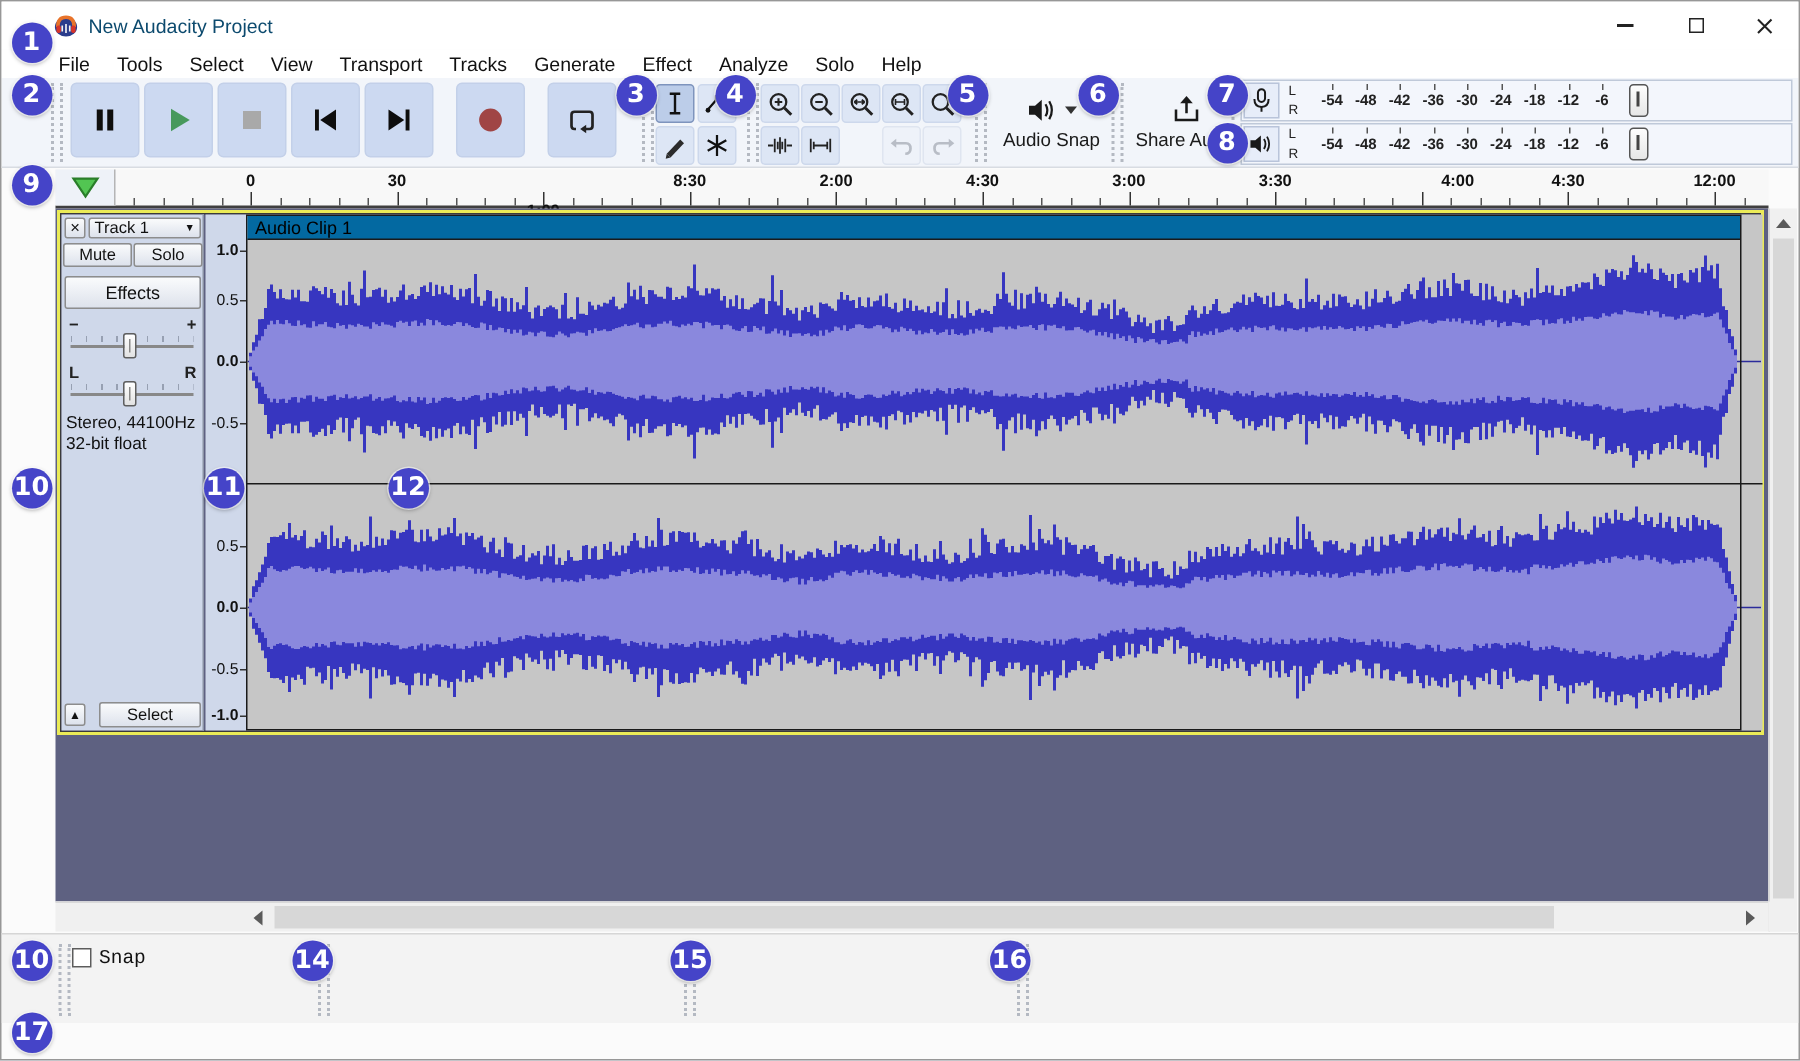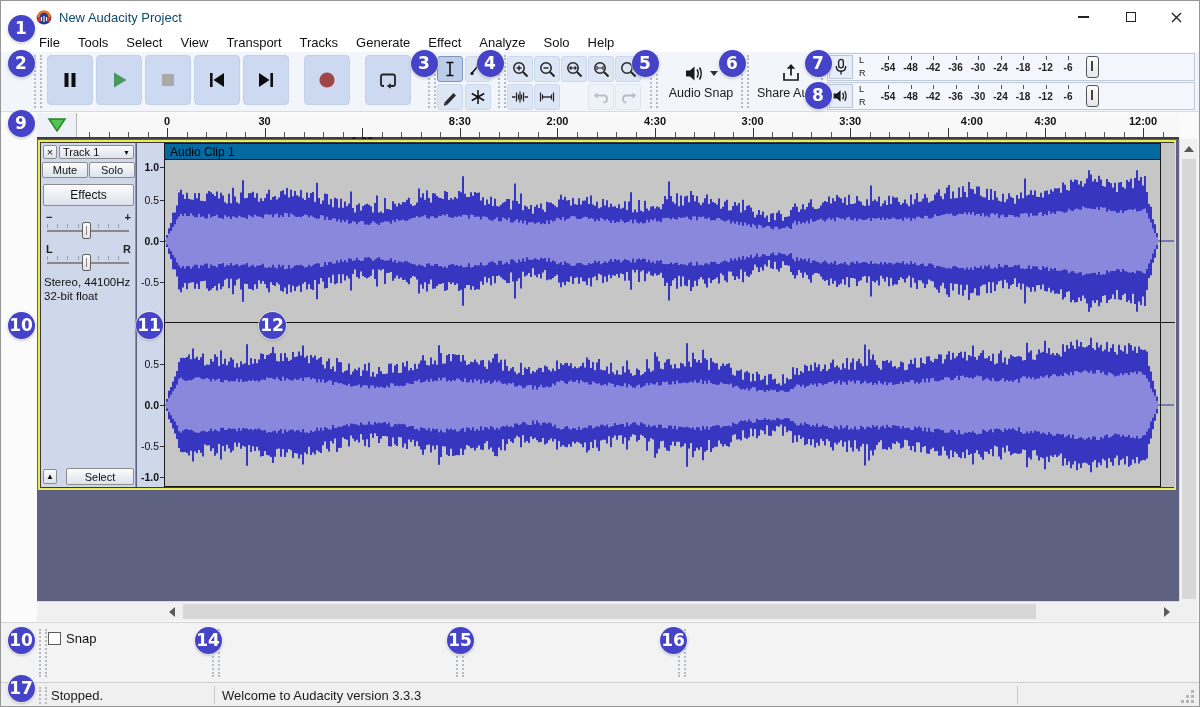--- a/index.html
+++ b/index.html
@@ -517,38 +517,30 @@
     <div class="vthumb"></div>
     <div class="abs" style="left:2px;top:464px;width:14px;height:12px;display:flex;align-items:center;justify-content:center;">
       <i class="sarrow" style="border-left:5px solid transparent;border-right:5px solid transparent;border-top:6px solid #5a5a5a;"></i>
     </div>
   </div>
   <div class="corner"></div>
 
   <div class="bdock">
     <div class="grip" style="left:38px;top:6px;height:48px;"></div>
     <div class="checkbox" style="left:47px;top:9px;"></div>
-    <div class="snap-label" style="left:65px;top:8px;">Snap</div>
+    <div class="snap-label" style="left:65px;top:8px;font-family:Liberation Mono, monospace;">Snap</div>
 
     <div class="grip" style="left:211px;top:6px;height:48px;"></div>
 
     <div class="grip" style="left:455px;top:6px;height:48px;"></div>
 
     <div class="grip" style="left:677px;top:6px;height:48px;"></div>
 
   </div>
 
-  <div class="statusbar">
-    <div class="grip" style="left:38px;top:4px;height:17px;"></div>
-    <span class="abs" style="left:50px;top:5px;">Stopped.</span>
-    <div class="sb-div" style="left:213px;"></div>
-    <span class="abs" style="left:221px;top:5px;">Welcome to Audacity version 3.3.3</span>
-    <div class="sb-div" style="left:1016px;"></div>
-    <div class="resize-grip"></div>
-  </div>
 
   <div id="badges">
       <div class="badge" style="left: 6.5px; top: 13.5px;">1</div>
       <div class="badge" style="left: 6.5px; top: 48.5px;">2</div>
       <div class="badge" style="left: 409.5px; top: 48.5px;">3</div>
       <div class="badge" style="left: 475.5px; top: 48.5px;">4</div>
       <div class="badge" style="left: 630.5px; top: 48.5px;">5</div>
       <div class="badge" style="left: 717.5px; top: 48.5px;">6</div>
       <div class="badge" style="left: 803.5px; top: 48.5px;">7</div>
       <div class="badge" style="left: 803.5px; top: 80.5px;">8</div>

